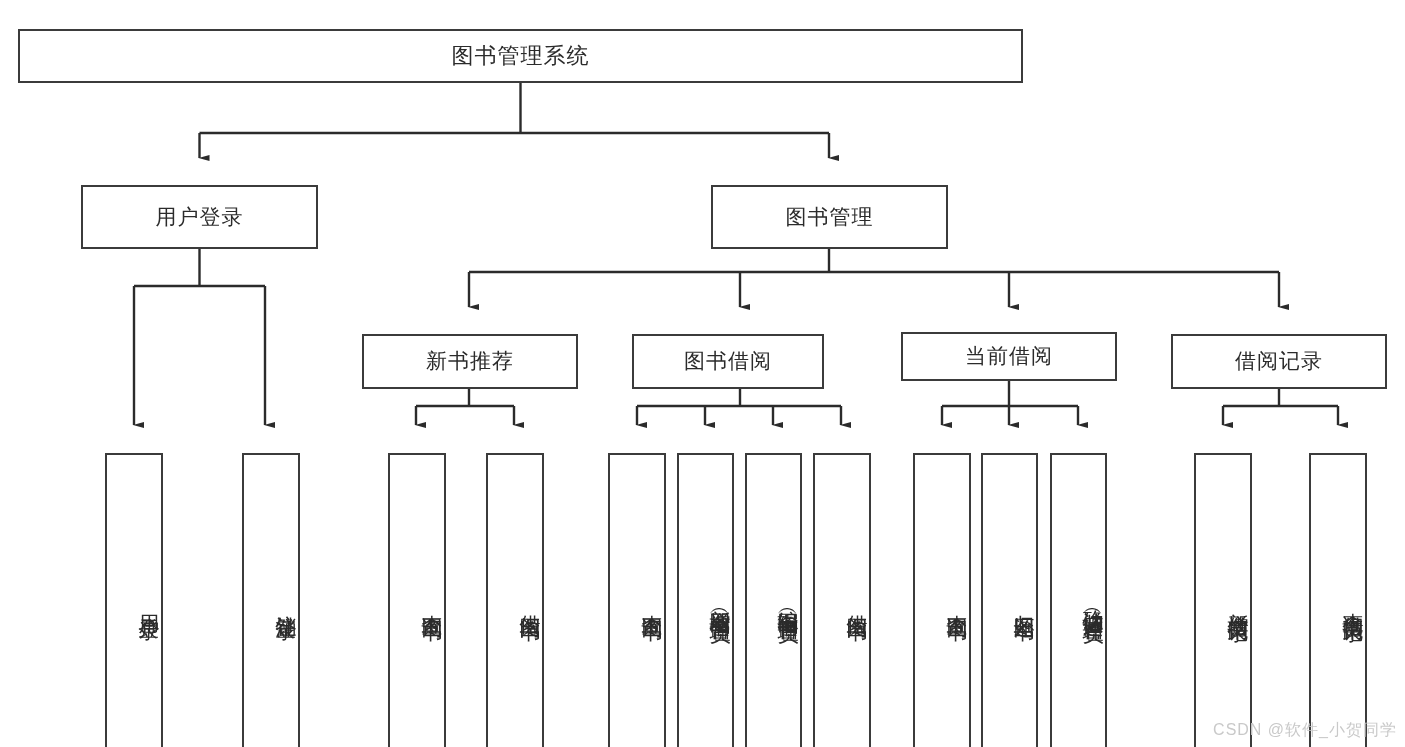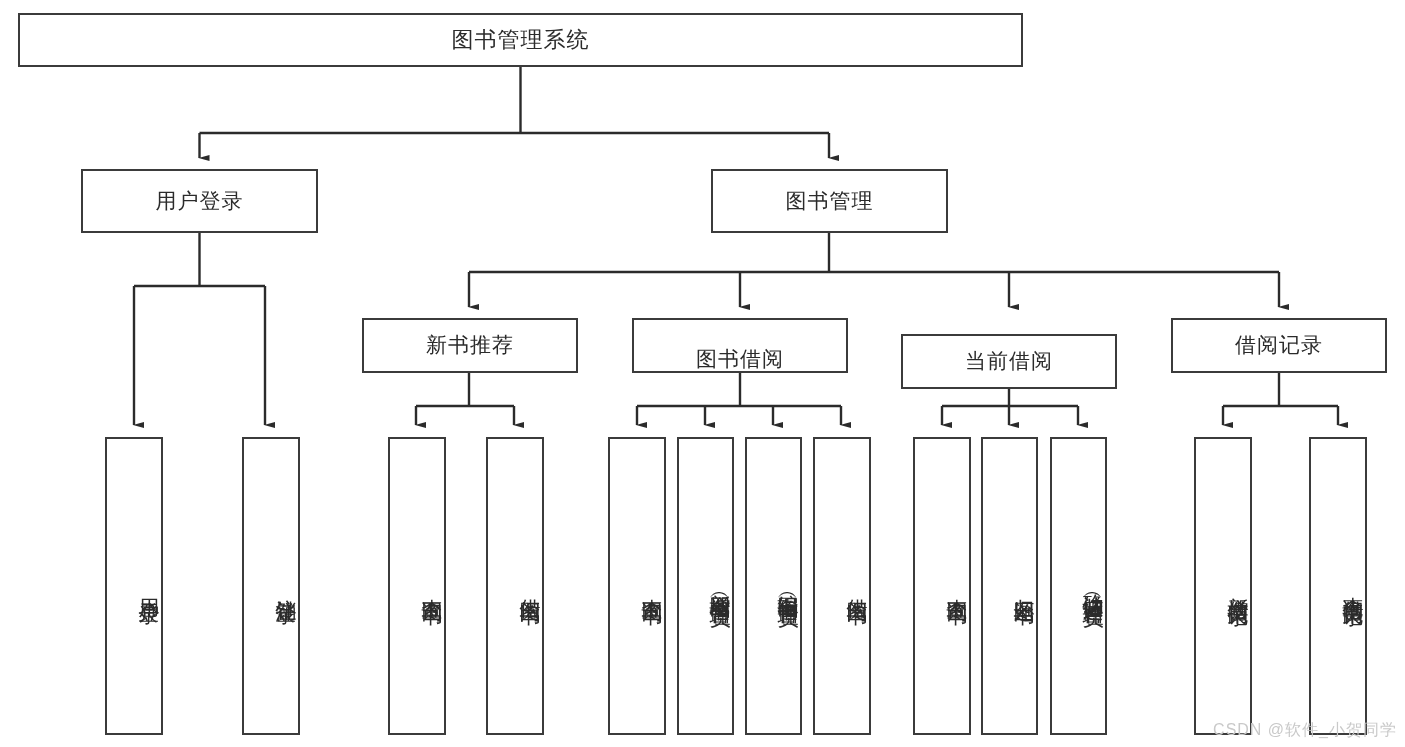--- a/index.html
+++ b/index.html
@@ -16,20 +16,21 @@
   .node{
     position:absolute;
     box-sizing:border-box;
     background:#ffffff;
     border:2px solid #3b3b3b;
     display:flex;
     align-items:center;
     justify-content:center;
     color:#2b2b2b;
     line-height:1.15;
+    margin-top:16px;
   }
   .node.horiz{
     font-size:21px;
     letter-spacing:1px;
   }
   .node.root{font-size:22px;}
   .node.vert{
     font-size:21px;
     writing-mode:vertical-rl;
     text-orientation:upright;
@@ -120,25 +121,25 @@
   </div>
 
   <div class="node horiz" style="left:711px;top:169px;width:237px;height:64px;align-items:center;">
     <span>图书管理</span>
   </div>
 
   <div class="node horiz" style="left:362px;top:318px;width:216px;height:55px;text-align:right;">
     <span>新书推荐</span>
   </div>
 
-  <div class="node horiz" style="left:632px;top:318px;width:216px;height:55px;align-items:flex-end;">
+  <div class="node horiz" style="left:632px;top:318px;width:192px;height:55px;">
     <span>图书借阅</span>
   </div>
 
-  <div class="node horiz" style="left:901px;top:334px;width:216px;height:55px;">
+  <div class="node horiz" style="left:901px;top:316px;width:216px;height:49px;">
     <span>当前借阅</span>
   </div>
 
   <div class="node horiz" style="left:1171px;top:318px;width:216px;height:55px;">
     <span>借阅记录</span>
   </div>
 
   <div class="node vert" style="left:105px;top:437px;width:58px;height:298px;">
     <span class="vlabel">用户登录</span>
   </div>

